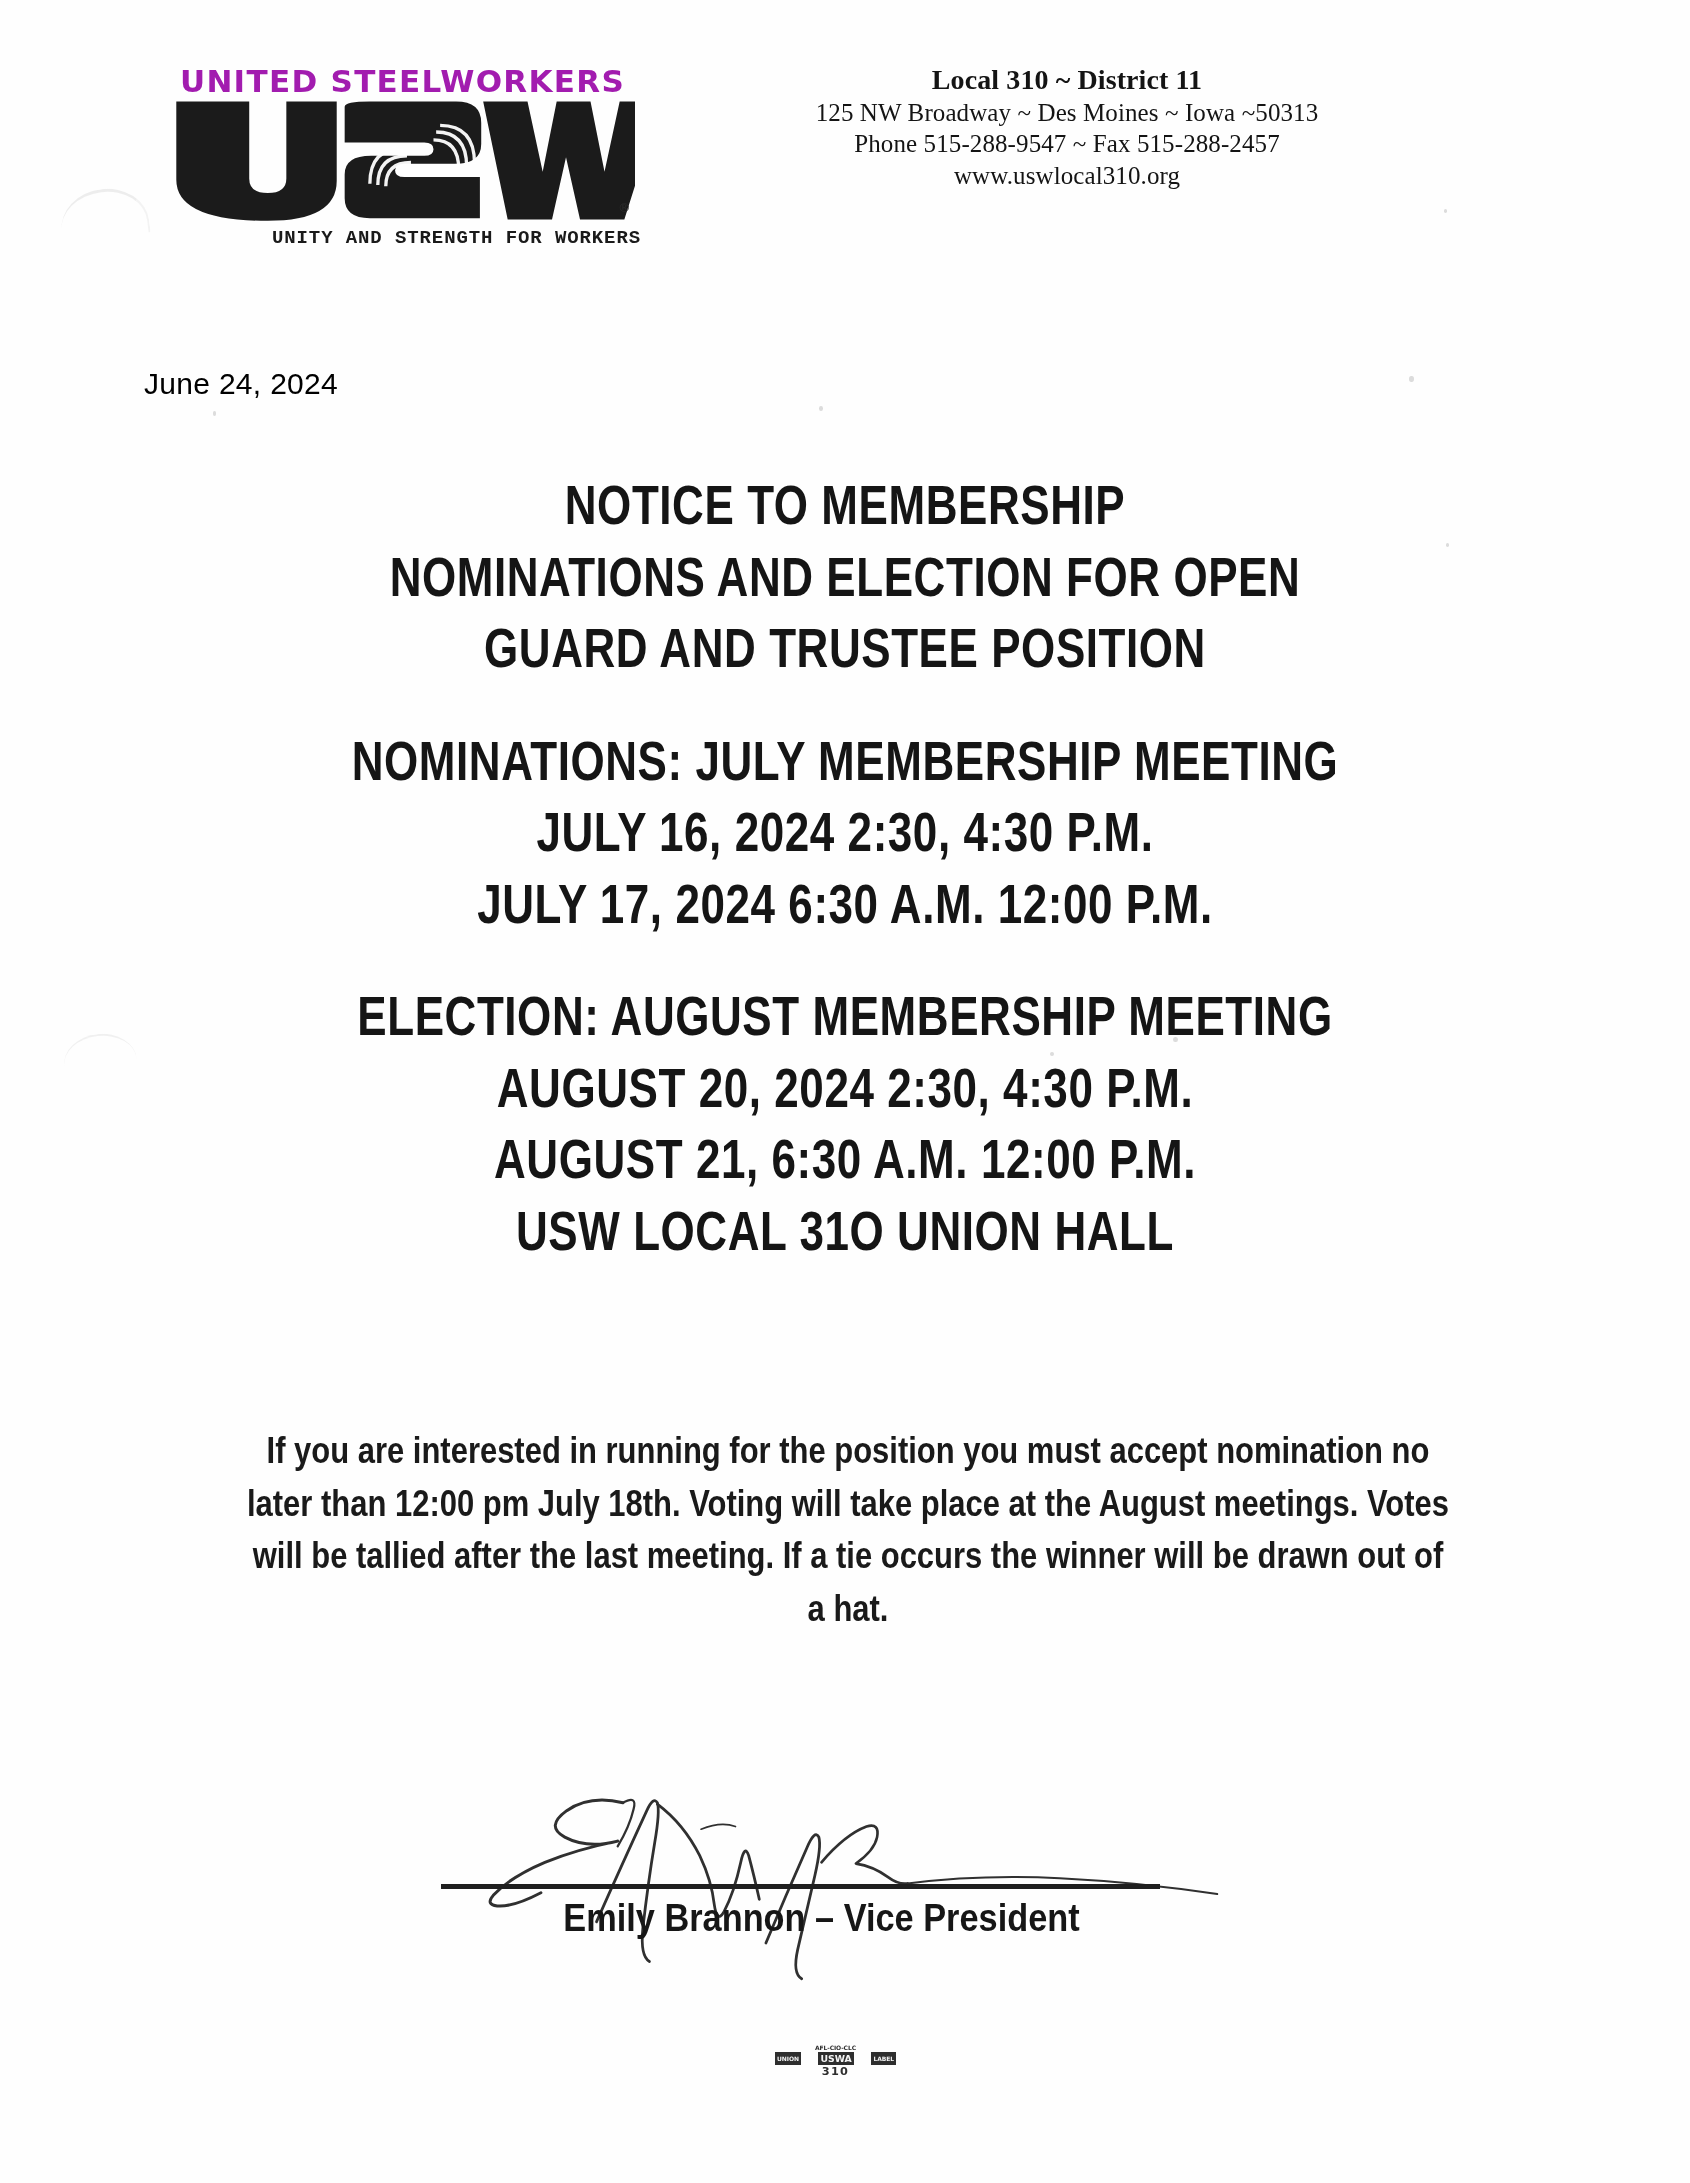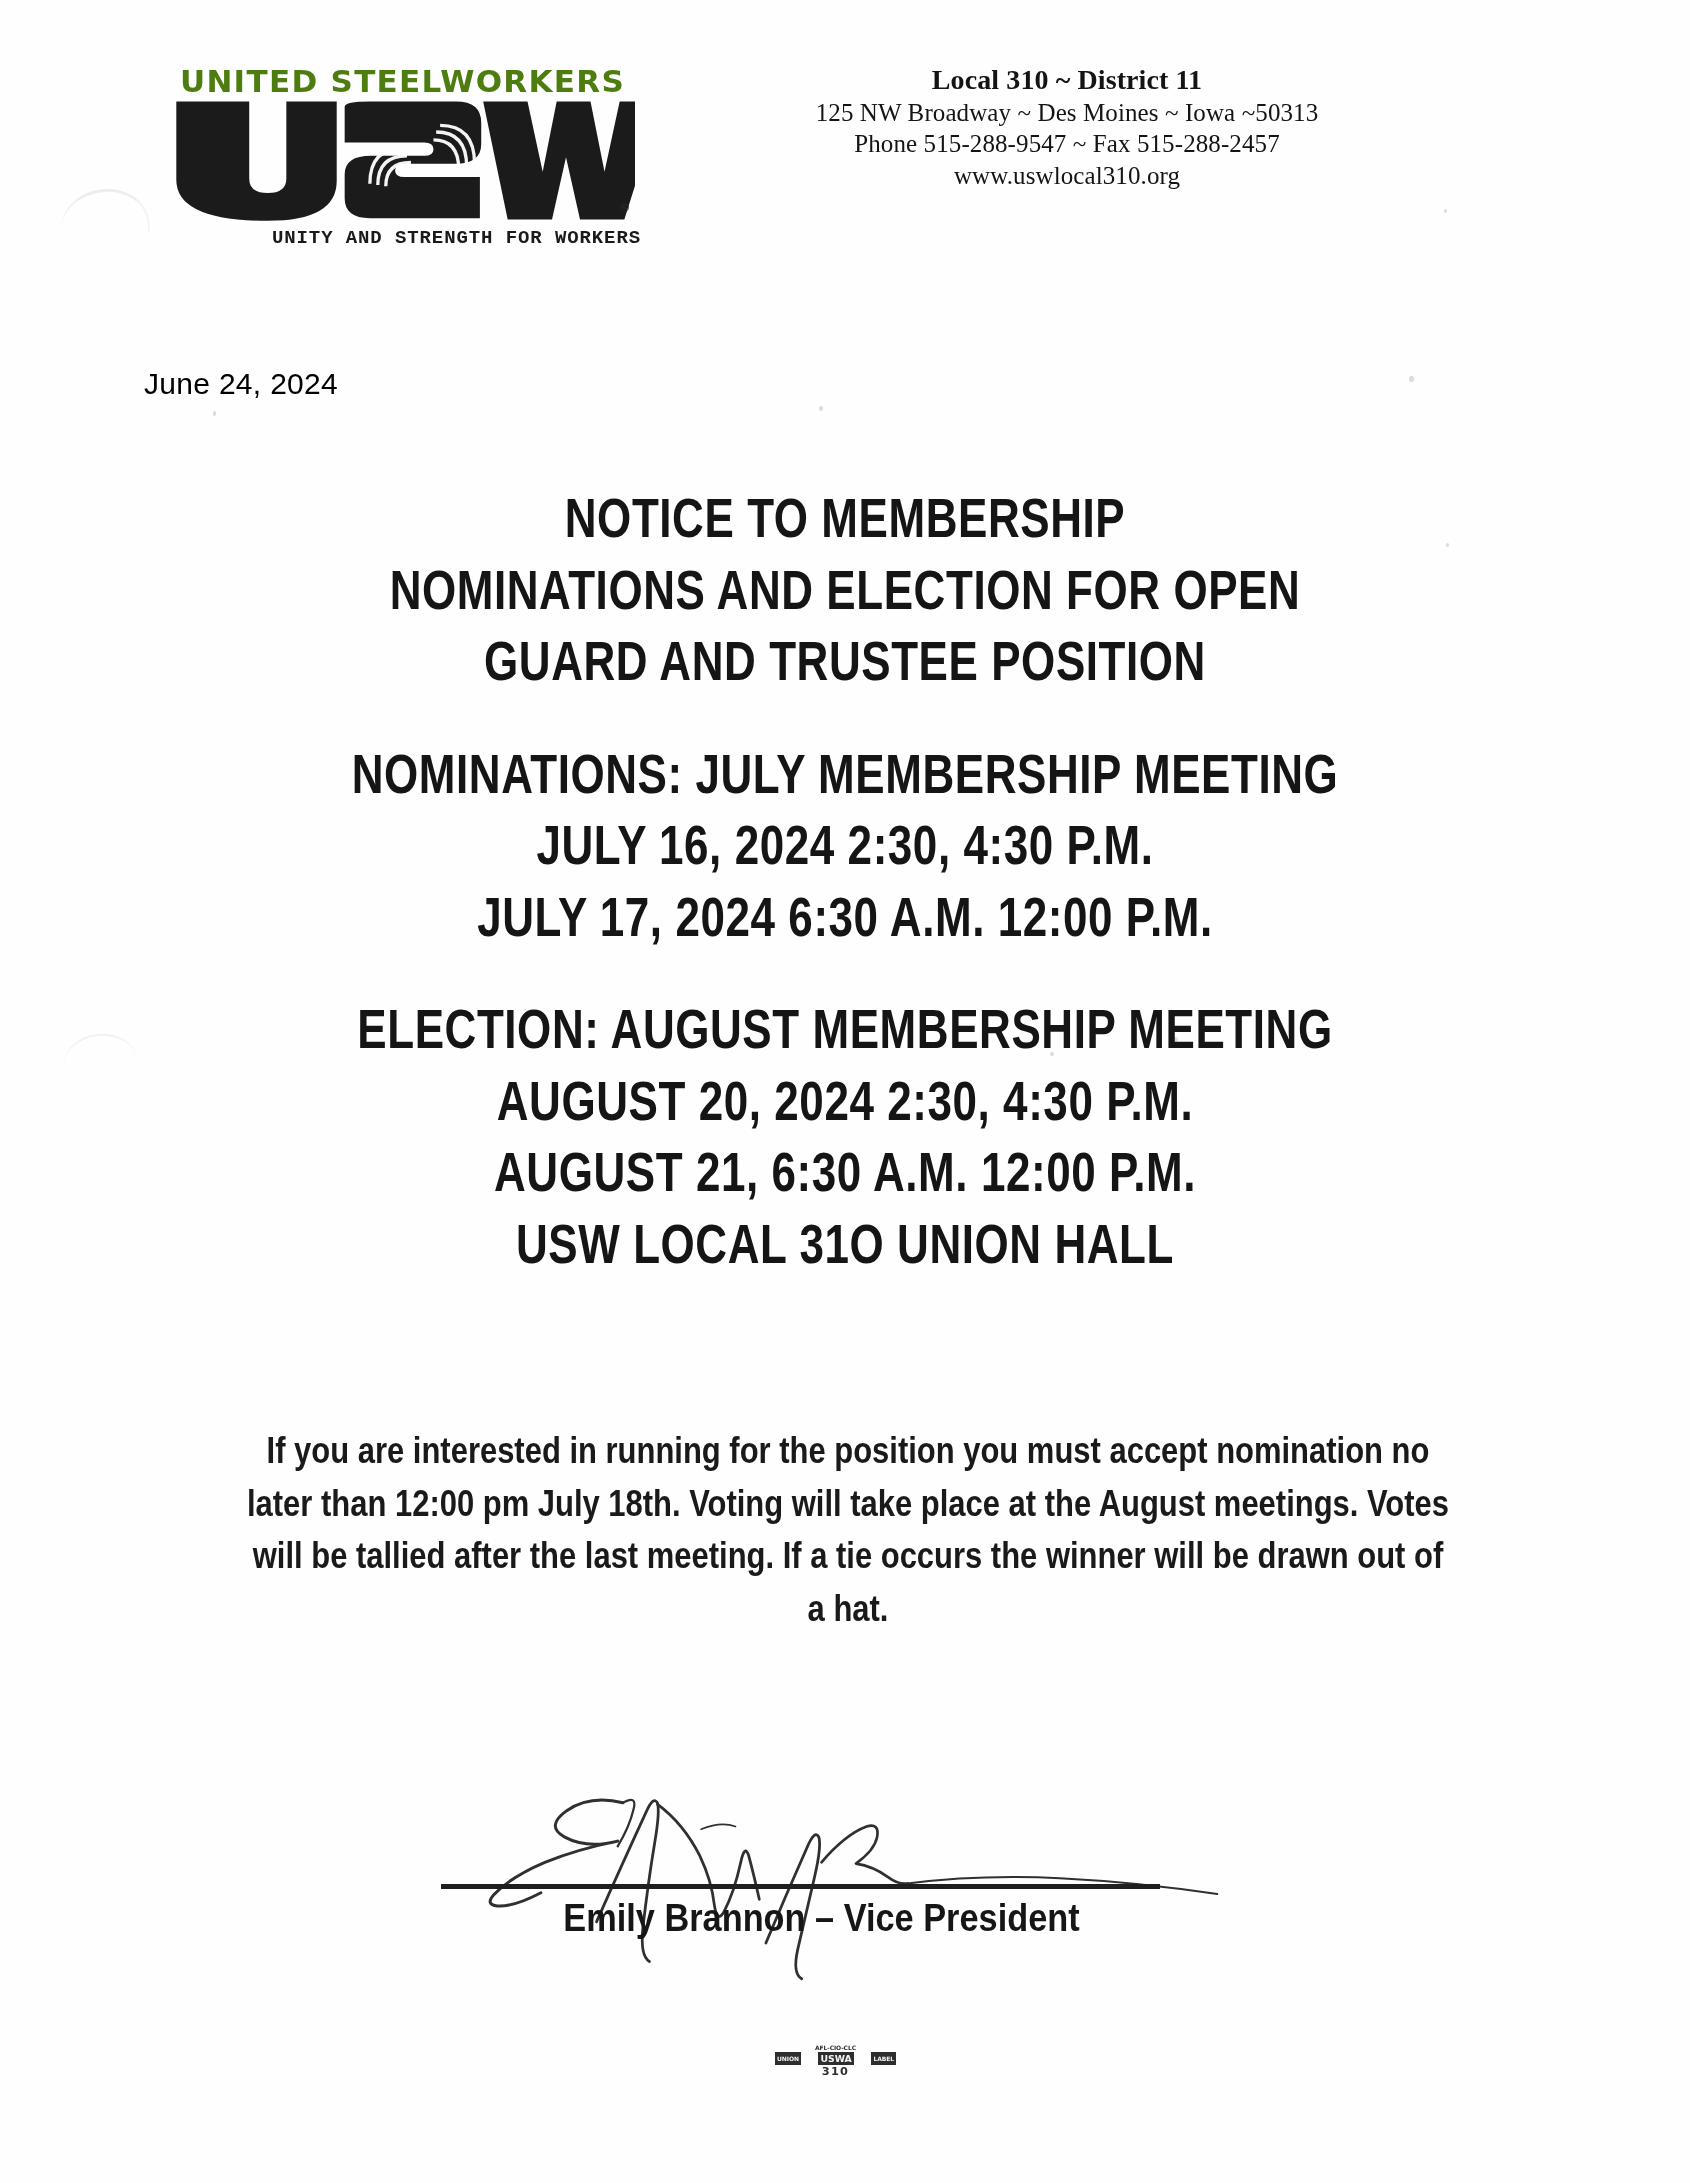--- a/index.html
+++ b/index.html
@@ -52,21 +52,21 @@
     position: absolute;
     left: 164px; top: 20px;
     width: 477px;
     text-align: center;
   }
   .logo-top {
     font-family: "DejaVu Sans", sans-serif;
     font-weight: bold;
     font-size: 31px;
     letter-spacing: 1.3px;
-    color: #4d7c0f;
+    color: #a21caf;
     line-height: 1;
     margin-bottom: 2.7px;
   }
   .logo-mark {
     position: relative;
     width: 464px;
     height: 123px;
     margin: 0 auto;
   }
   .logo-mark svg { display:block; }
@@ -107,21 +107,21 @@
     left: 144px; top: 367px;
     font-family: "Liberation Sans", sans-serif;
     font-size: 30px;
     color: #000000;
     letter-spacing: 0.3px;
   }
 
   
   .headline-area {
     position: absolute;
-    left: 0; top: 483px;
+    left: 0; top: 470px;
     width: 1690px;
     text-align: center;
   }
   .hl {
     font-family: "Liberation Sans Narrow", "Liberation Sans", sans-serif;
     font-weight: bold;
     color: #151515;
     text-align: center;
     white-space: nowrap;
     transform: scaleX(0.80);

